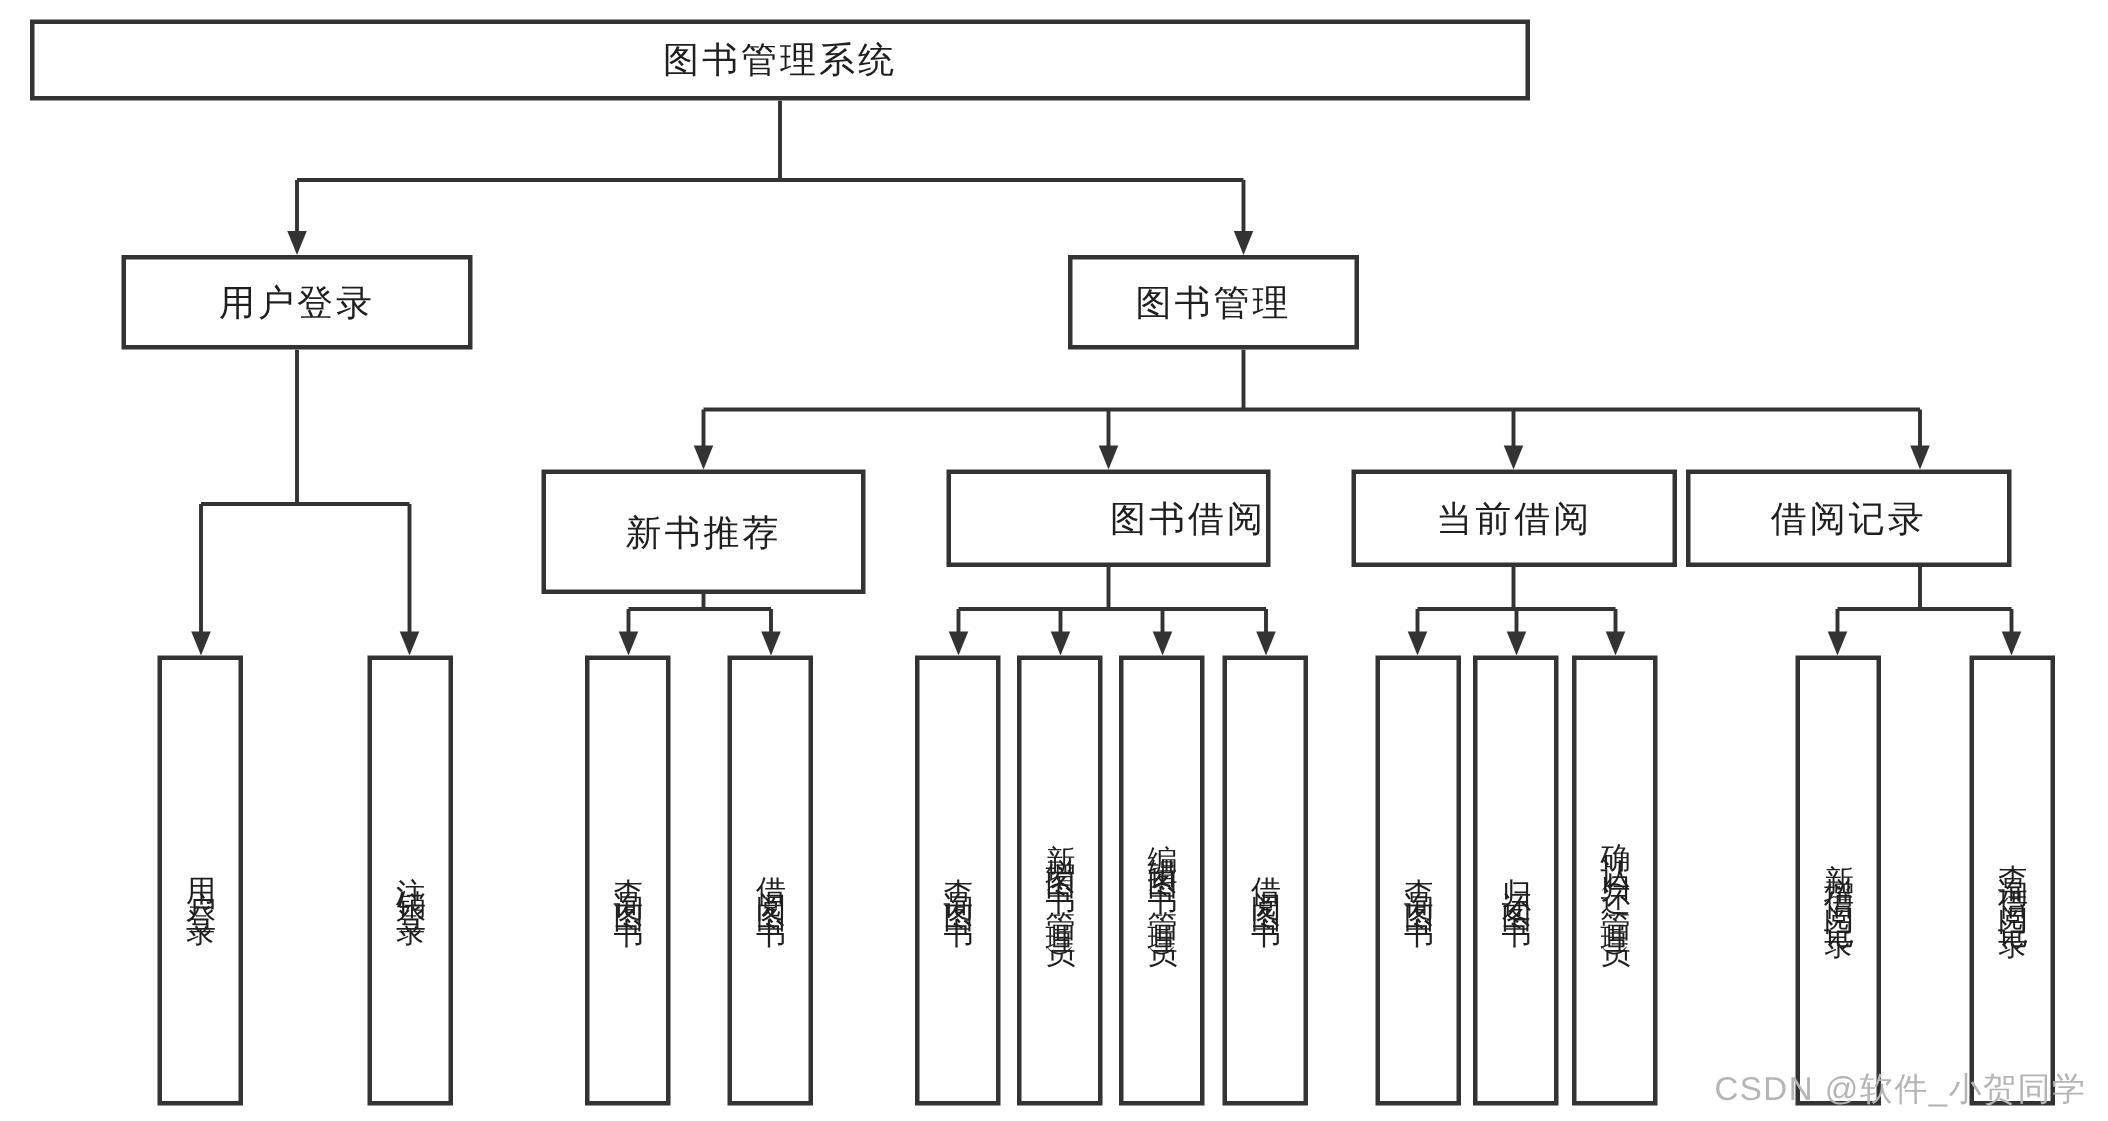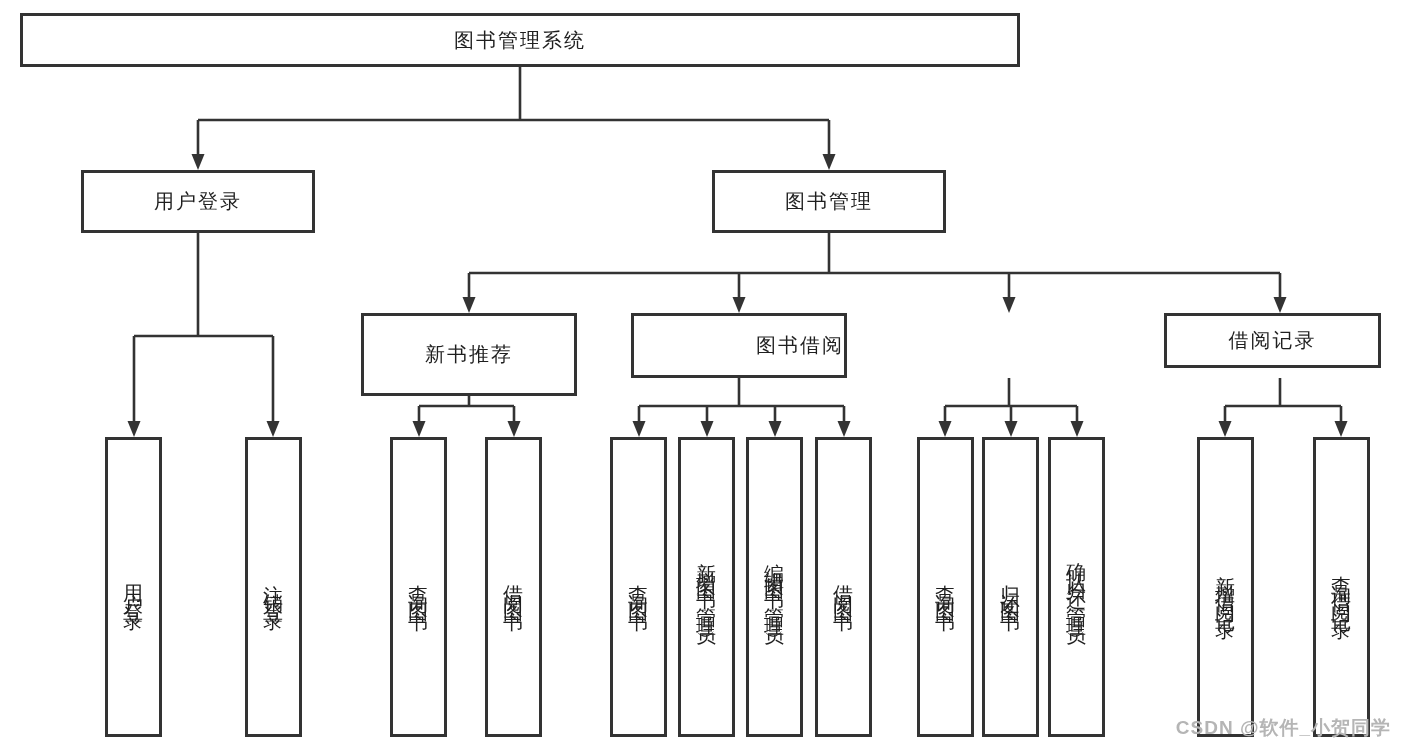--- a/index.html
+++ b/index.html
@@ -13,42 +13,41 @@
   .wires{position:absolute;left:0;top:0;width:1405px;height:747px;}
   .node{
     position:absolute;
     box-sizing:border-box;
     background:#ffffff;
     border:3px solid #333333;
     display:flex;align-items:center;justify-content:center;
     color:#1f1f1f;
   }
   .hnode span{
-    font-size:20px;
+    font-size:24px;
     letter-spacing:2px;
     white-space:nowrap;
   }
   .vnode{width:57px;height:300px;top:437px;}
   .vnode span{
     writing-mode:vertical-rl;
     text-orientation:mixed;
     font-size:20px;
     letter-spacing:9px;
     line-height:1;
     max-height:292px;
   }
   .watermark{
     position:absolute;
     right:14px;bottom:6px;
-    font-size:19px;
+    font-size:22px;
     color:#b5b5b5;
     letter-spacing:1px;
     white-space:nowrap;
     z-index:5;
-    font-weight:bold;
   }
 </style>
 </head>
 <body>
 
 <div class="stage">
 
   <svg class="wires" viewBox="0 0 1405 747" xmlns="http://www.w3.org/2000/svg">
     <g stroke="#333333" stroke-width="2.6" fill="none">
       <path d="M520 67 V120 M198 120 H829 M198 120 V158 M829 120 V158"></path>
@@ -82,31 +81,34 @@
     </g>
   </svg>
 
   <div class="node hnode" style="left:20px;top:13px;width:1000px;height:54px;">
     <span>图书管理系统</span>
   </div>
 
   <div class="node hnode" style="left:81px;top:170px;width:234px;height:63px;">
     <span>用户登录</span>
   </div>
-  <div class="node hnode" style="left:712px;top:170px;width:234px;height:63px;text-align:center;">
+  <div class="node hnode" style="left:712px;top:170px;width:194px;height:63px;text-align:center;">
     <span>图书管理</span>
   </div>
 
   <div class="node hnode" style="left:361px;top:313px;width:216px;height:83px;">
     <span>新书推荐</span>
   </div>
   <div class="node hnode" style="left:631px;top:313px;width:216px;height:65px;justify-content:flex-end;">
     <span>图书借阅</span>
   </div>
-  <div class="node hnode" style="left:1164px;top:313px;width:217px;height:55px;">
+  <div class="node hnode" style="left:901px;top:313px;width:217px;height:65px;">
+    <span>当前借阅</span>
+  </div>
+  <div class="node hnode" style="left:1124px;top:313px;width:217px;height:65px;">
     <span>借阅记录</span>
   </div>
 
   <div class="node vnode" style="left:105px;">
     <span>用户登录</span>
   </div>
   <div class="node vnode" style="left:245px;">
     <span>注销登录</span>
   </div>
 

